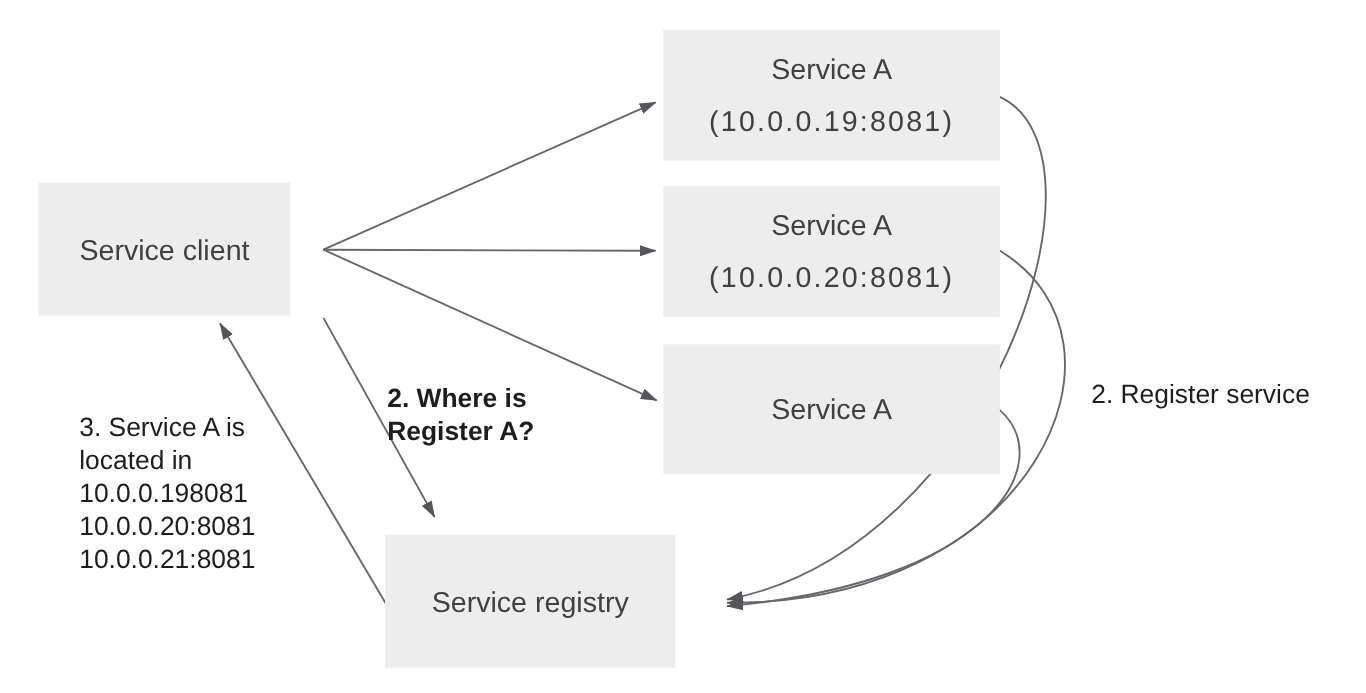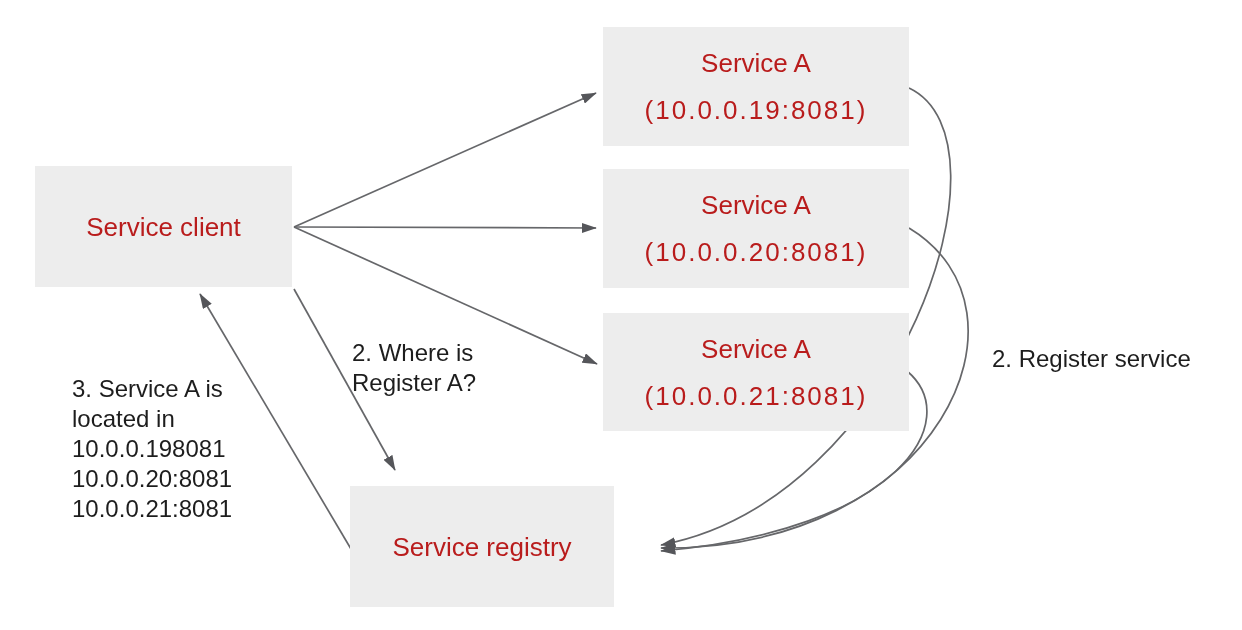--- a/index.html
+++ b/index.html
@@ -26,40 +26,40 @@
   .node {
     position: absolute;
     background: #ededed;
     display: flex;
     flex-direction: column;
     align-items: center;
     justify-content: center;
     text-align: center;
     font-size: 26px;
     line-height: 34px;
-    color: #b91c1c;
+    color: #404040;
   }
   .node .address {
     letter-spacing: 2px;
     margin-top: 13px;
   }
-  .node-client   { left: 35px;  top: 166px; width: 257px; height: 121px; }
+  .node-client   { left: 35px;  top: 166px; width: 229px; height: 121px; }
   .node-svc1     { left: 603px; top: 27px;  width: 306px; height: 119px; }
   .node-svc2     { left: 603px; top: 169px; width: 306px; height: 119px; }
   .node-svc3     { left: 603px; top: 313px; width: 306px; height: 118px; }
   .node-registry { left: 350px; top: 486px; width: 264px; height: 121px; }
   .annotation {
     position: absolute;
     font-size: 24px;
     line-height: 30px;
     color: #1d1d1d;
     white-space: nowrap;
   }
   .ann-register { left: 992px; top: 344px; }
-  .ann-where    { left: 352px; top: 338px; }
+  .ann-where    { left: 352px; top: 348px; font-weight: bold; }
   .ann-located  { left: 56px;  top: 374px; margin-left: 16px; }
 </style>
 </head>
 <body>
 
 <div class="stage">
 
   <svg class="arrow-layer" width="1242" height="630" viewBox="0 0 1242 630">
     <defs>
       <marker id="ah" viewBox="0 0 9 6" refX="8.5" refY="3" markerWidth="9" markerHeight="6" orient="auto">
@@ -87,21 +87,20 @@
     <div class="address">(10.0.0.19:8081)</div>
   </div>
 
   <div class="node node-svc2">
     <div>Service A</div>
     <div class="address">(10.0.0.20:8081)</div>
   </div>
 
   <div class="node node-svc3">
     <div>Service A</div>
-    <div class="address">(10.0.0.21:8081)</div>
   </div>
 
   <div class="node node-registry">
     <div>Service registry</div>
   </div>
 
   <div class="annotation ann-register">
     <div>2. Register service</div>
   </div>
 

